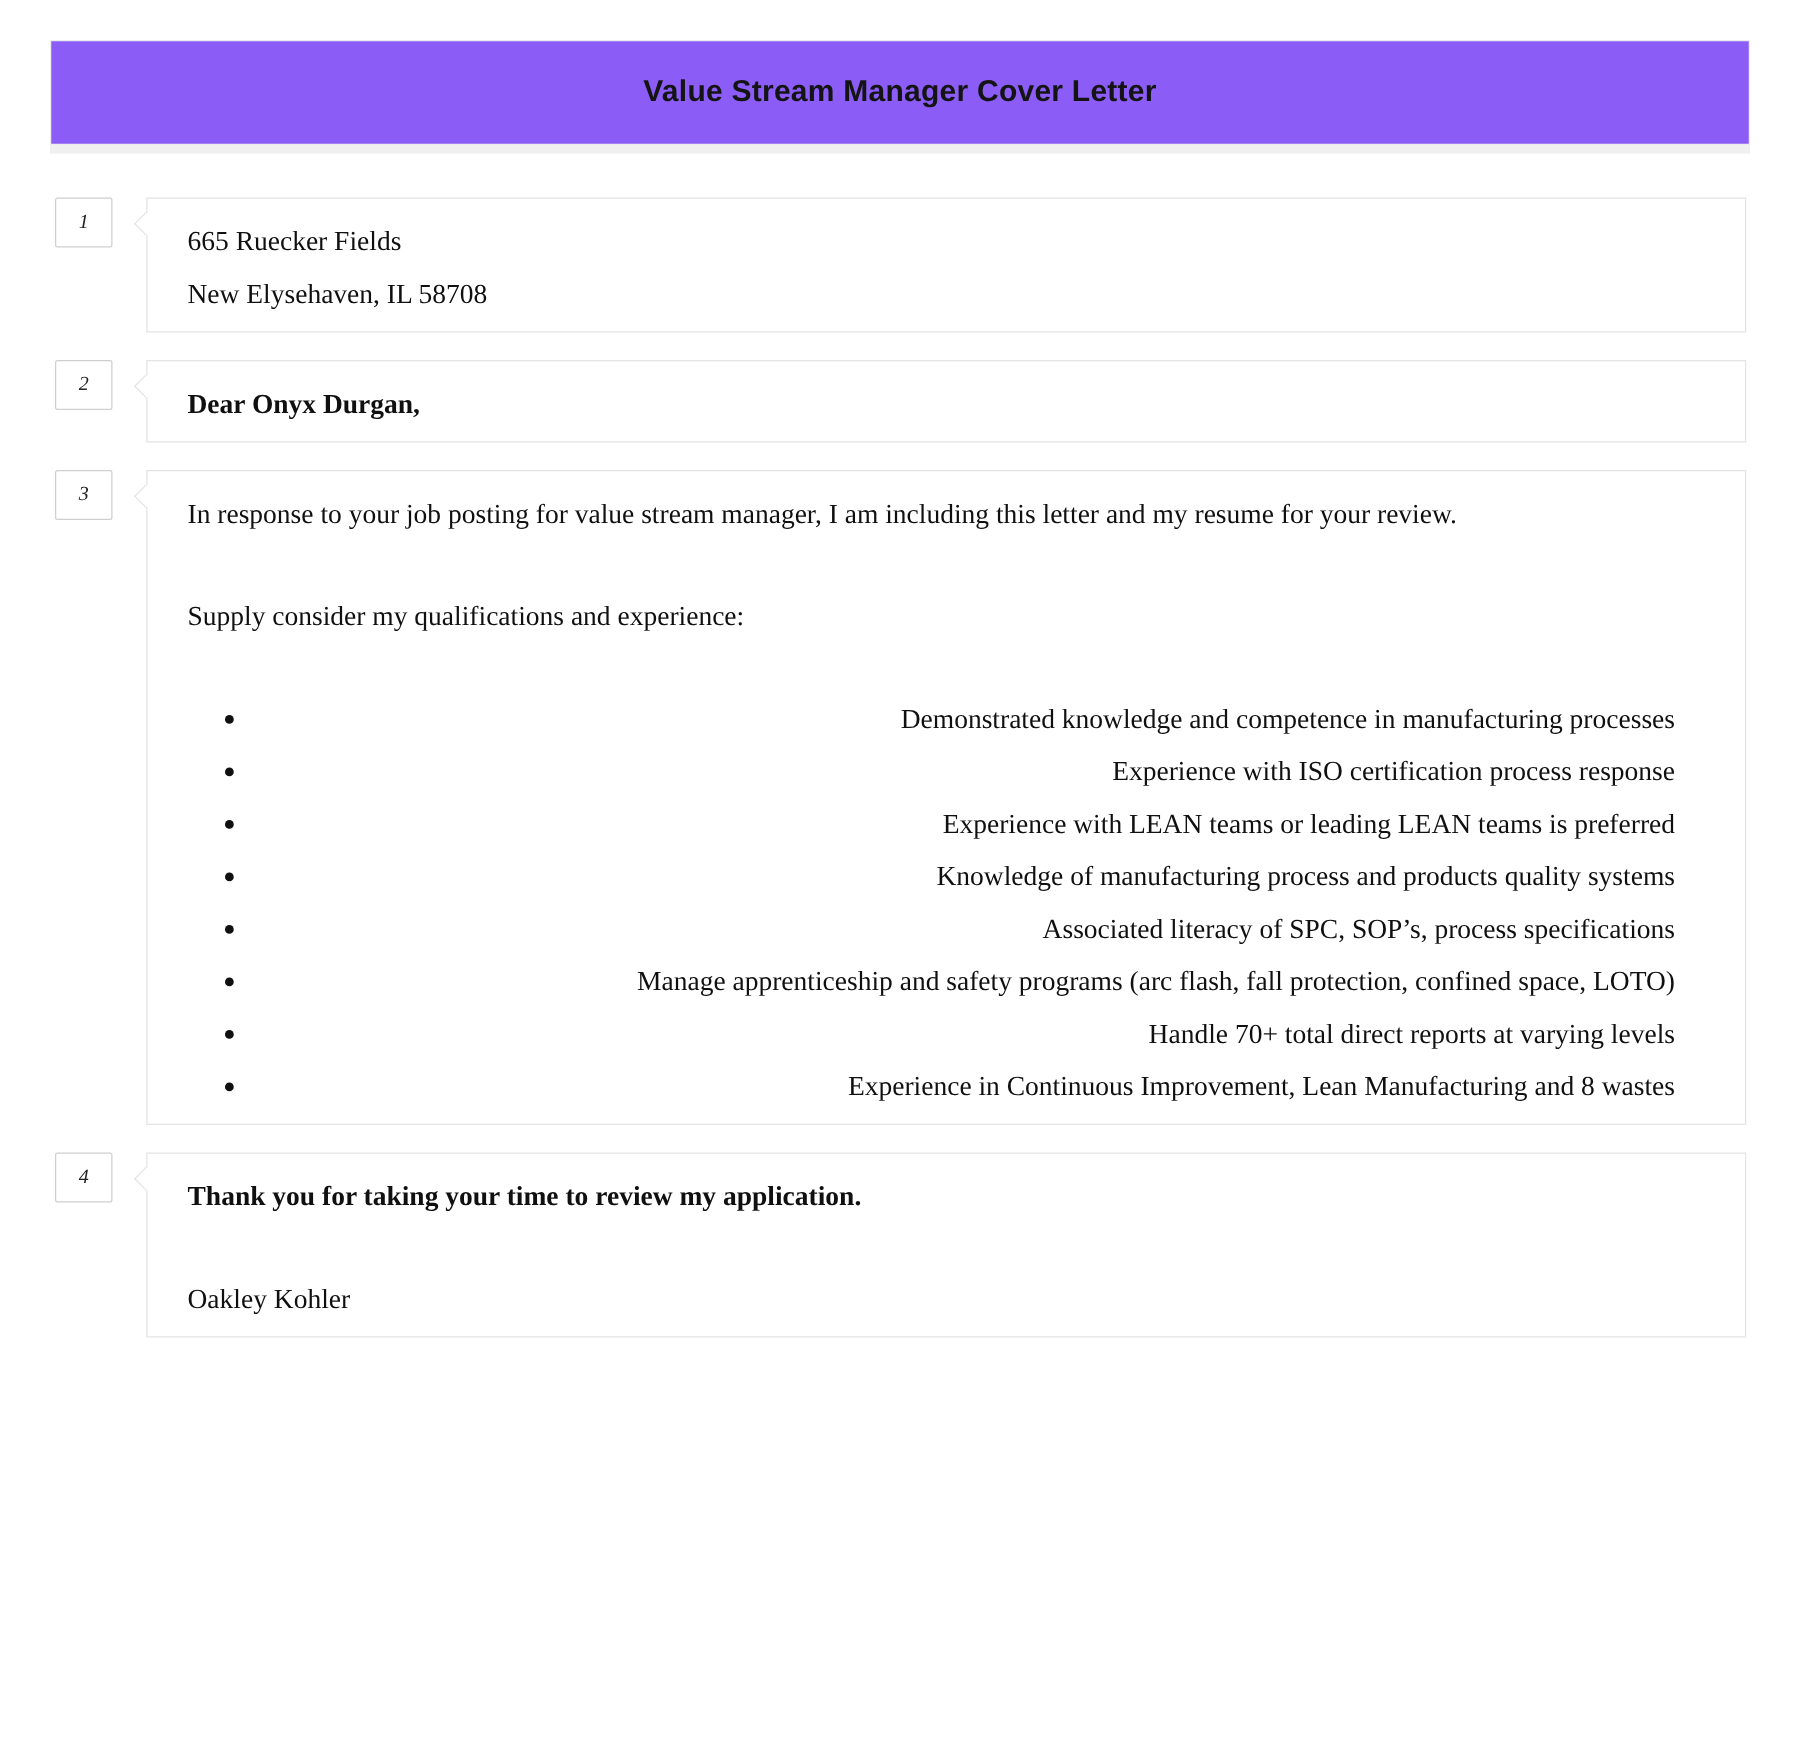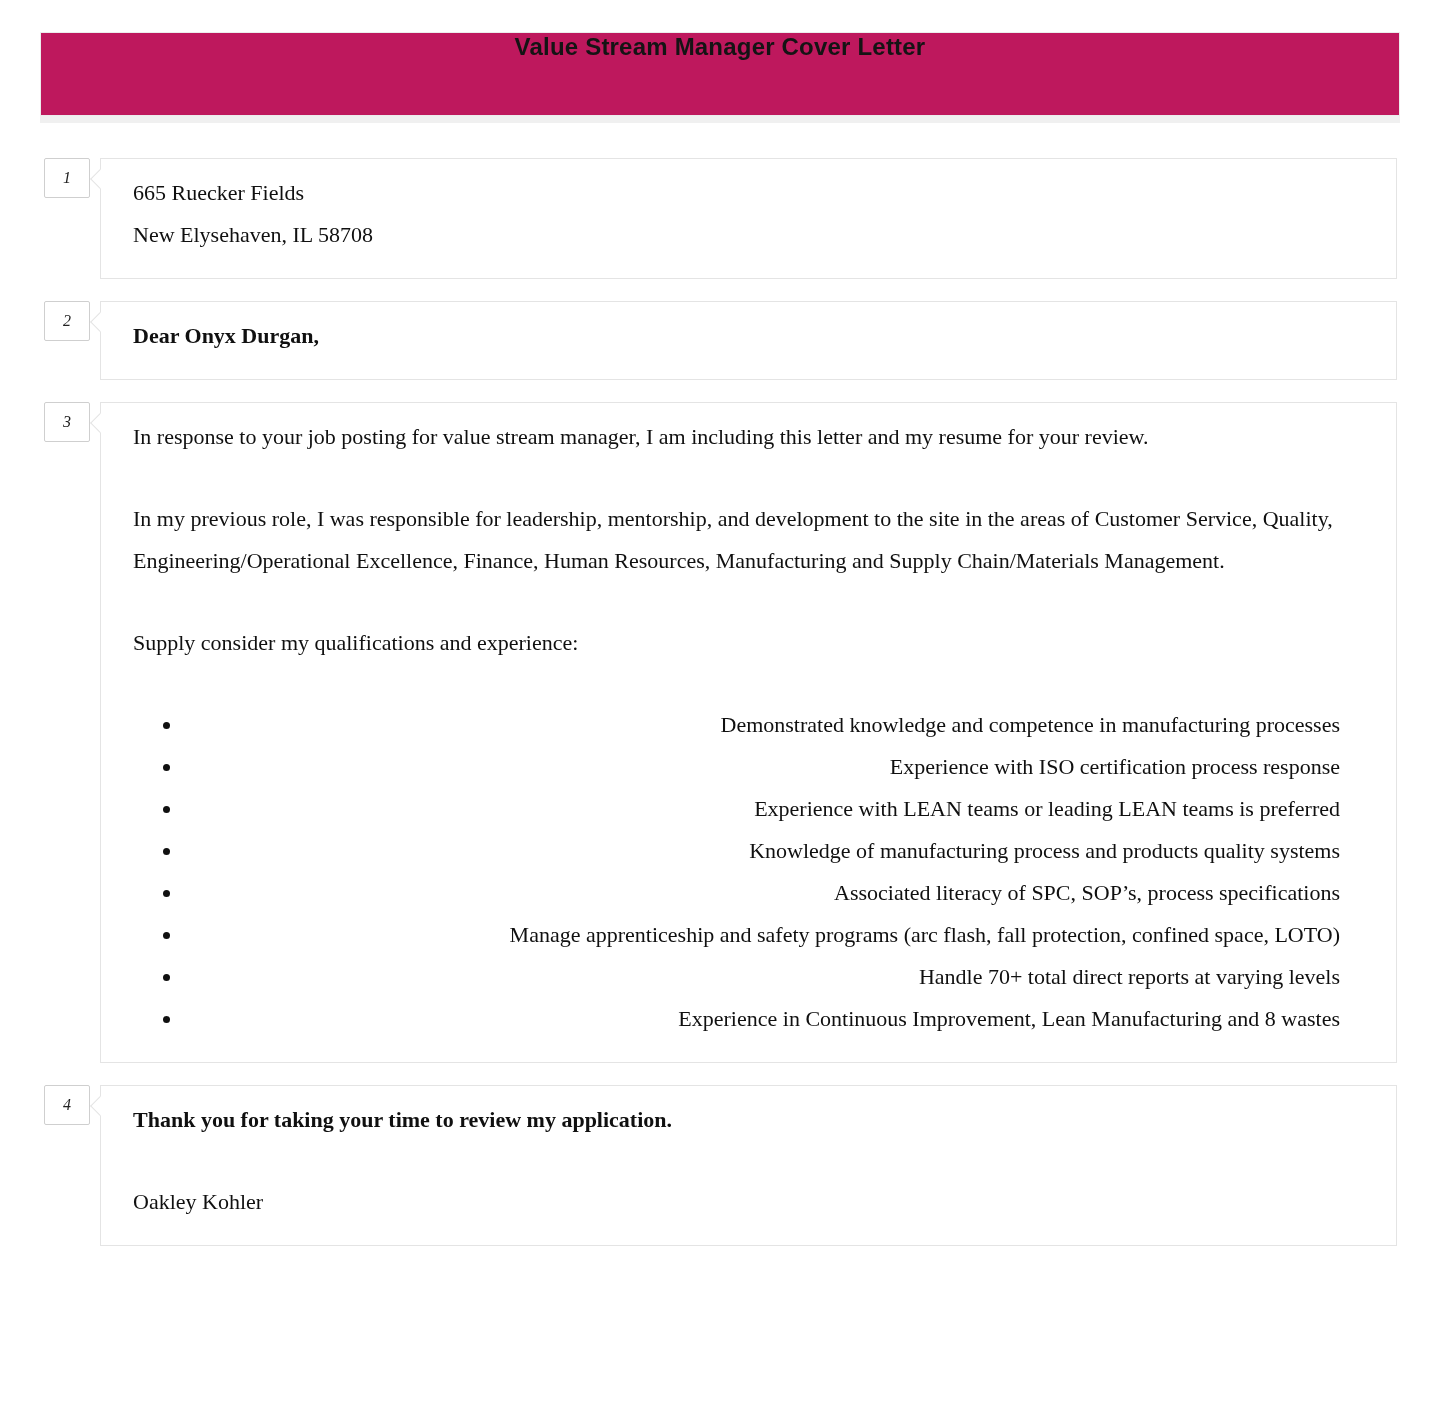--- a/index.html
+++ b/index.html
@@ -10,25 +10,25 @@
     font-family: "Liberation Serif", "DejaVu Serif", serif;
     color: #111111;
     position: relative;
     overflow: hidden;
   }
 
   
   .doc-header {
     margin: 32px 40px 0 40px;
     height: 84px;
-    background: #be185d;
+    background: #8b5cf6;
     border: 1px solid #ececec;
     box-shadow: 0 7px 0 rgba(0,0,0,0.06);
     display: flex;
-    align-items: flex-start;
+    align-items: center;
     justify-content: center;
   }
   .doc-header h1 {
     font-family: "Liberation Sans", "DejaVu Sans", sans-serif;
     font-size: 24px;
     font-weight: 700;
     color: #141414;
     letter-spacing: 0.2px;
   }
 
@@ -48,25 +48,25 @@
     border-radius: 2px;
     display: flex;
     align-items: center;
     justify-content: center;
     font-style: italic;
     font-size: 16px;
     color: #222222;
   }
   .content {
     flex: 1 1 auto;
-    margin-left: 10px;
+    margin-left: 27px;
     position: relative;
     background: #ffffff;
     border: 1px solid #e4e4e4;
-    padding: 13px 56px 22px 32px;
+    padding: 13px 56px 9px 32px;
     font-size: 22px;
     line-height: 42px;
     color: #101010;
   }
   .notch {
     position: absolute;
     left: -8px;
     top: 13px;
     width: 14px;
     height: 14px;
@@ -115,21 +115,20 @@
       <span class="notch"></span>
       <p class="line bold">Dear Onyx Durgan,</p>
     </div>
   </section>
 
   <section class="block">
     <div class="num-box">3</div>
     <div class="content">
       <span class="notch"></span>
       <p>In response to your job posting for value stream manager, I am including this letter and my resume for your review.</p>
-      <p>In my previous role, I was responsible for leadership, mentorship, and development to the site in the areas of Customer Service, Quality, Engineering/Operational Excellence, Finance, Human Resources, Manufacturing and Supply Chain/Materials Management.</p>
       <p>Supply consider my qualifications and experience:</p>
       <ul class="qual-list">
         <li>Demonstrated knowledge and competence in manufacturing processes</li>
         <li>Experience with ISO certification process response</li>
         <li>Experience with LEAN teams or leading LEAN teams is preferred</li>
         <li>Knowledge of manufacturing process and products quality systems</li>
         <li>Associated literacy of SPC, SOP’s, process specifications</li>
         <li>Manage apprenticeship and safety programs (arc flash, fall protection, confined space, LOTO)</li>
         <li>Handle 70+ total direct reports at varying levels</li>
         <li>Experience in Continuous Improvement, Lean Manufacturing and 8 wastes</li>

